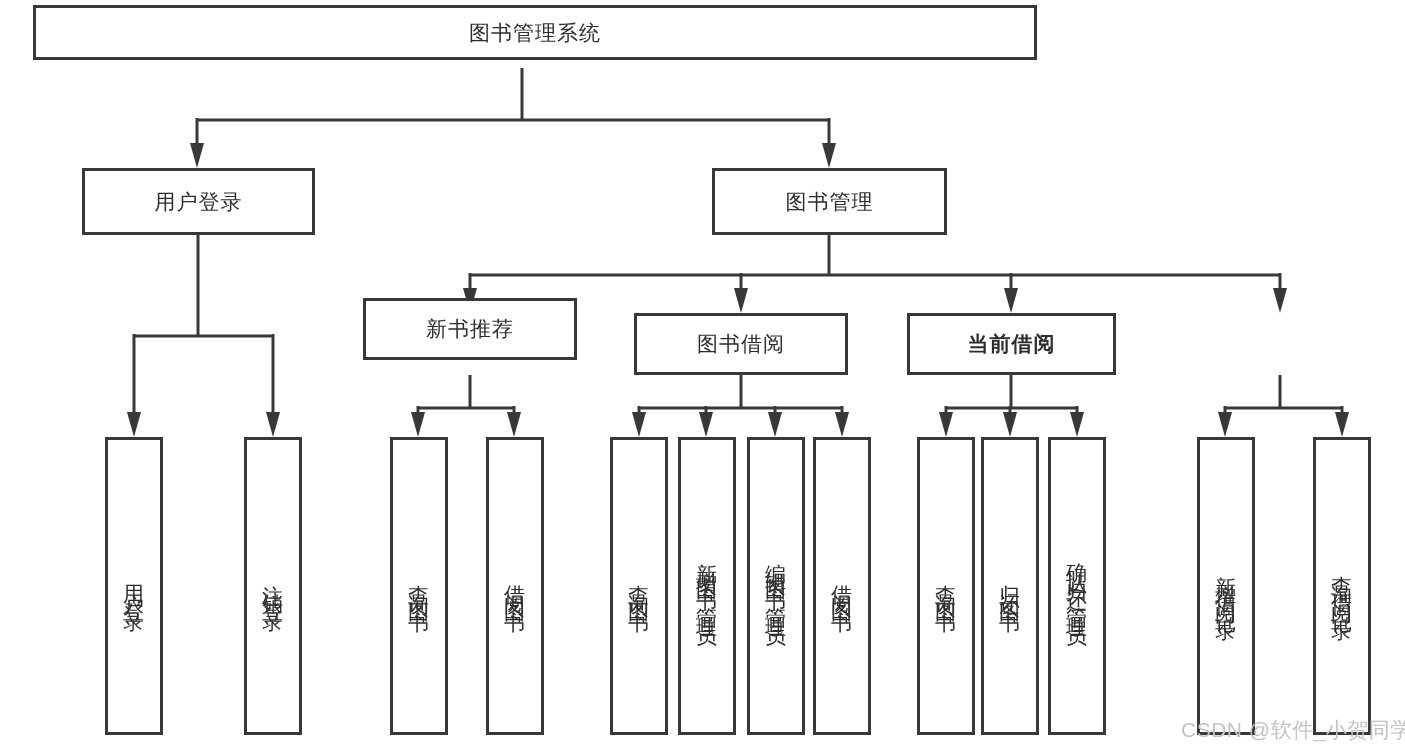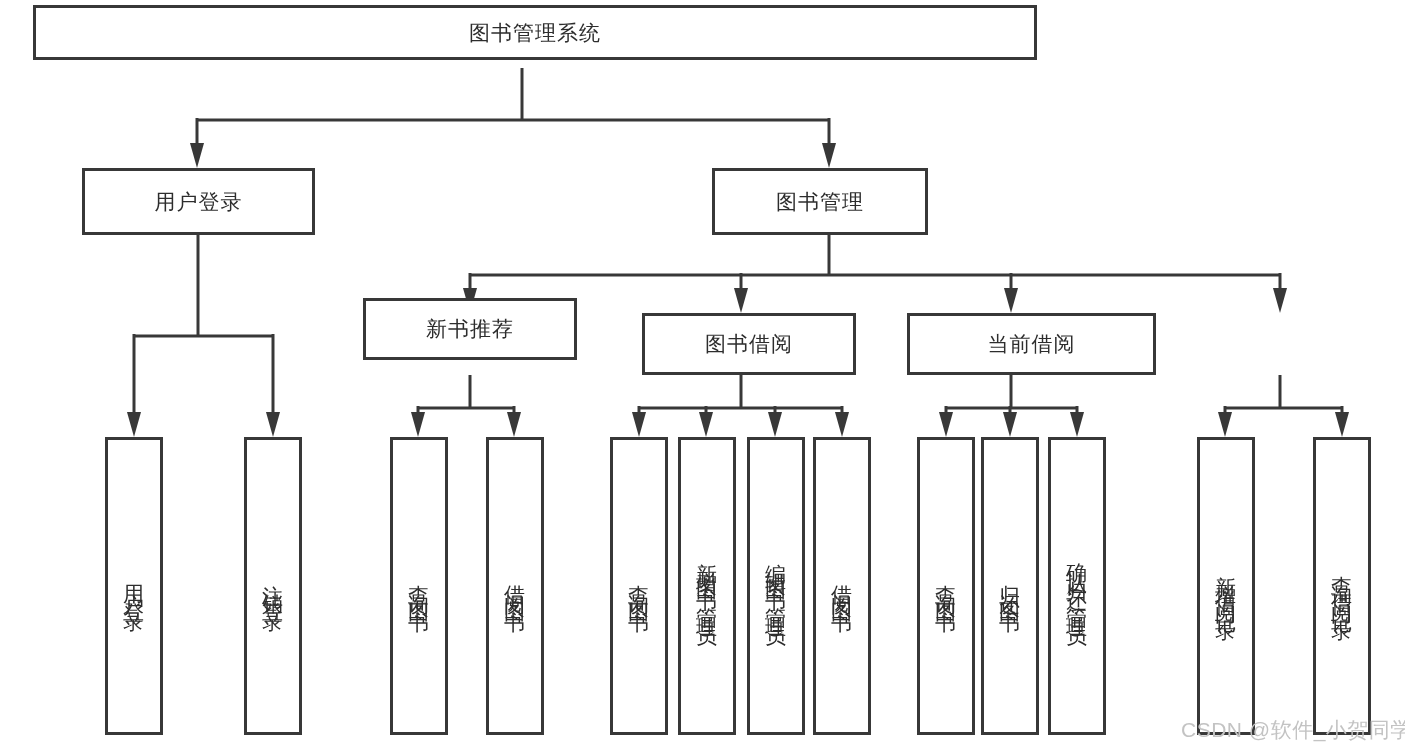--- a/index.html
+++ b/index.html
@@ -20,24 +20,24 @@
     font-size:21px;color:#2d2d2d;letter-spacing:1px;
     z-index:2;
   }
   .leaf{
     top:437px;width:58px;height:298px;
     writing-mode:vertical-rl;text-orientation:mixed;
     letter-spacing:9px;font-size:21px;line-height:1;
   }
   #b-root{left:20px;top:5px;width:1004px;height:55px;margin-left:13px;}
   #b-login{left:82px;top:168px;width:233px;height:67px;}
-  #b-mgmt{left:712px;top:168px;width:216px;height:67px;}
+  #b-mgmt{left:712px;top:168px;width:235px;height:67px;}
   #b-recommend{left:363px;top:298px;width:214px;height:62px;}
-  #b-borrow{left:634px;top:313px;width:214px;height:62px;margin-left:8px;}
-  #b-current{left:907px;top:313px;width:249px;height:62px;}
+  #b-borrow{left:634px;top:313px;width:214px;height:62px;}
+  #b-current{left:907px;top:313px;width:209px;height:62px;font-weight:bold;}
   #b-records{left:1173px;top:313px;width:214px;height:62px;}
   #l-a1{left:105px}
   #l-a2{left:244px}
   #l-b1{left:390px}
   #l-b2{left:486px}
   #l-c1{left:610px}
   #l-c2{left:678px}
   #l-c3{left:747px}
   #l-c4{left:813px}
   #l-d1{left:917px}

